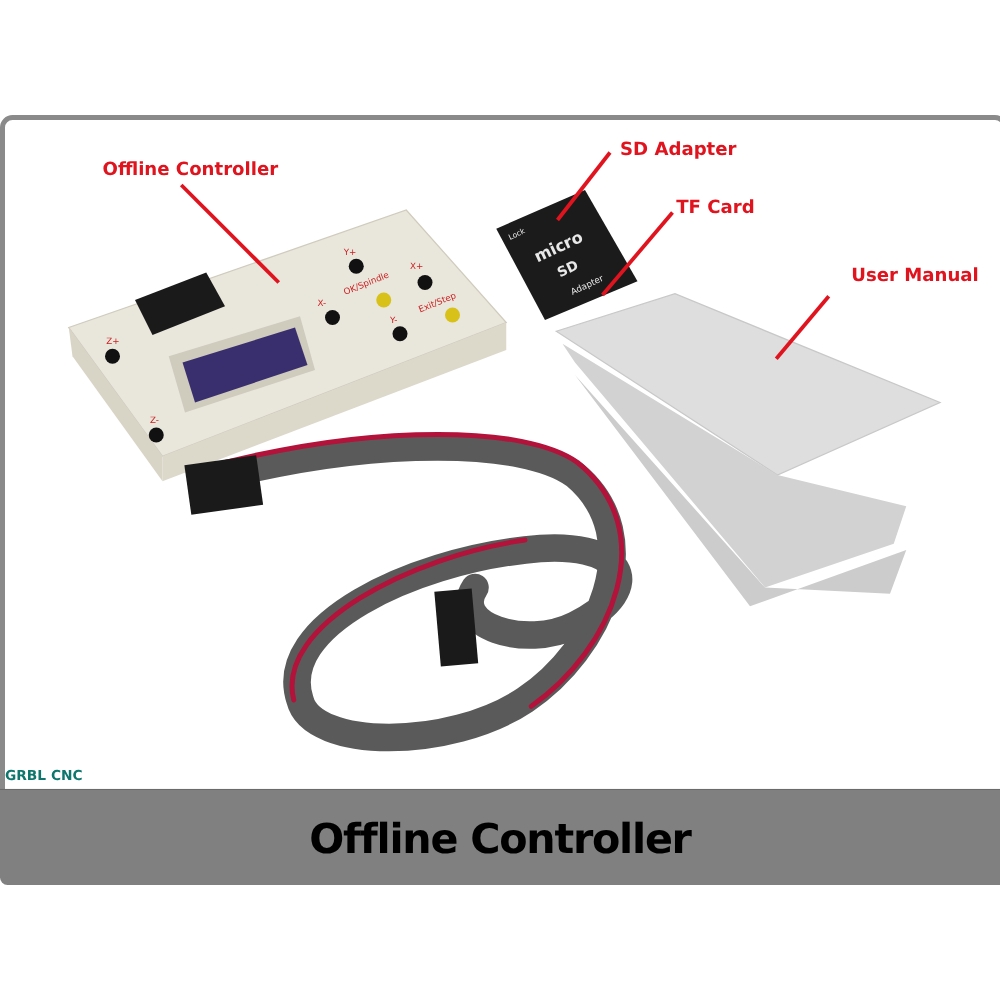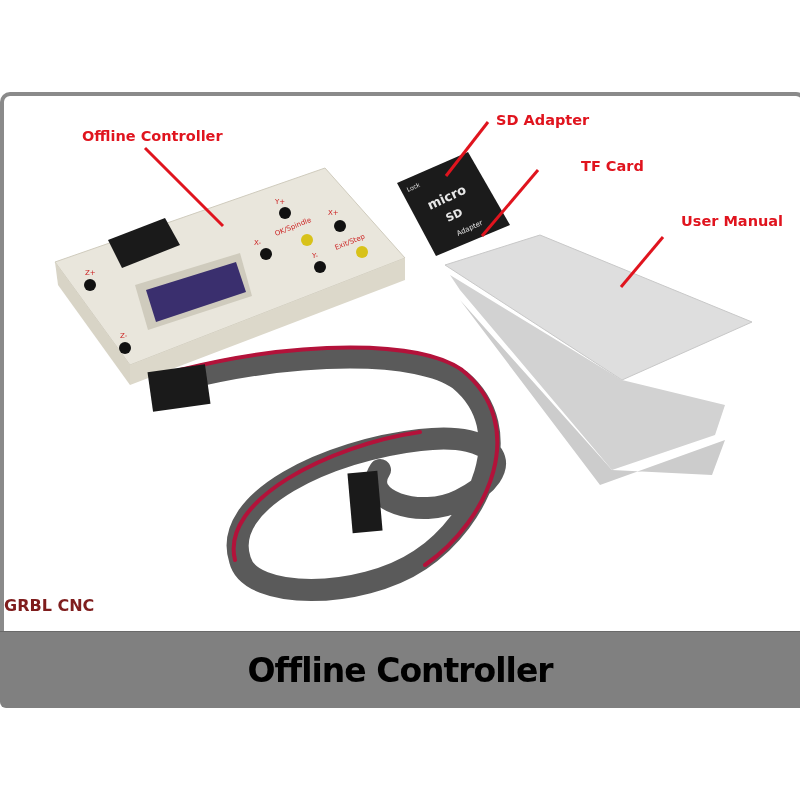--- a/index.html
+++ b/index.html
@@ -1,19 +1,19 @@
 <!DOCTYPE html>
 <html><head>
 <meta charset="utf-8">
 <style>
   html,body{margin:0;padding:0;background:#fff;}
   body{width:800px;height:800px;position:relative;overflow:hidden;font-family:"DejaVu Sans",sans-serif;}
   .frame{position:absolute;left:0;top:92px;width:806px;height:612px;border:4px solid #8a8a8a;border-radius:10px;box-sizing:border-box;background:#fff;}
   .label{position:absolute;color:#e0141e;font-weight:bold;font-size:14.5px;white-space:nowrap;}
-  .grbl{position:absolute;left:4px;top:596px;font-weight:bold;font-size:16px;color:#7f1d1d;}
+  .grbl{position:absolute;left:4px;top:614px;font-weight:bold;font-size:11px;color:#0f766e;}
   .banner{position:absolute;left:0;top:631px;width:800px;height:76px;background:#808080;border-top:1px solid #6a6a6a;border-radius:0 0 0 6px;display:flex;align-items:center;justify-content:center;}
   .banner span{font-weight:bold;font-size:33px;color:#000;font-family:"DejaVu Sans",sans-serif;letter-spacing:-1px;}
   svg{position:absolute;left:0;top:0;}
 </style>
 </head>
 <body>
 
 <div class="frame"></div>
 
 <svg width="800" height="800" viewBox="0 0 800 800">
@@ -77,20 +77,20 @@
   <g font-family="DejaVu Sans, sans-serif" fill="#e8e8e8">
     <text x="408" y="192" font-size="6" transform="rotate(-25 408 192)">Lock</text>
     <text x="430" y="210" font-size="13" font-weight="bold" transform="rotate(-25 430 210)">micro</text>
     <text x="448" y="222" font-size="11" font-weight="bold" transform="rotate(-25 448 222)">SD</text>
     <text x="458" y="236" font-size="7" transform="rotate(-25 458 236)">Adapter</text>
   </g>
 </svg>
 
 <div class="label" style="left:82px;top:128px;">Offline Controller</div>
 <div class="label" style="left:496px;top:112px;text-align:center;">SD Adapter</div>
-<div class="label" style="left:541px;top:158px;margin-left:40px;">TF Card</div>
+<div class="label" style="left:541px;top:158px;">TF Card</div>
 <div class="label" style="left:681px;top:213px;">User Manual</div>
 
 <div class="grbl">GRBL CNC</div>
 
 <div class="banner">
   <span>Offline Controller</span>
 </div>
 
 </body></html>

